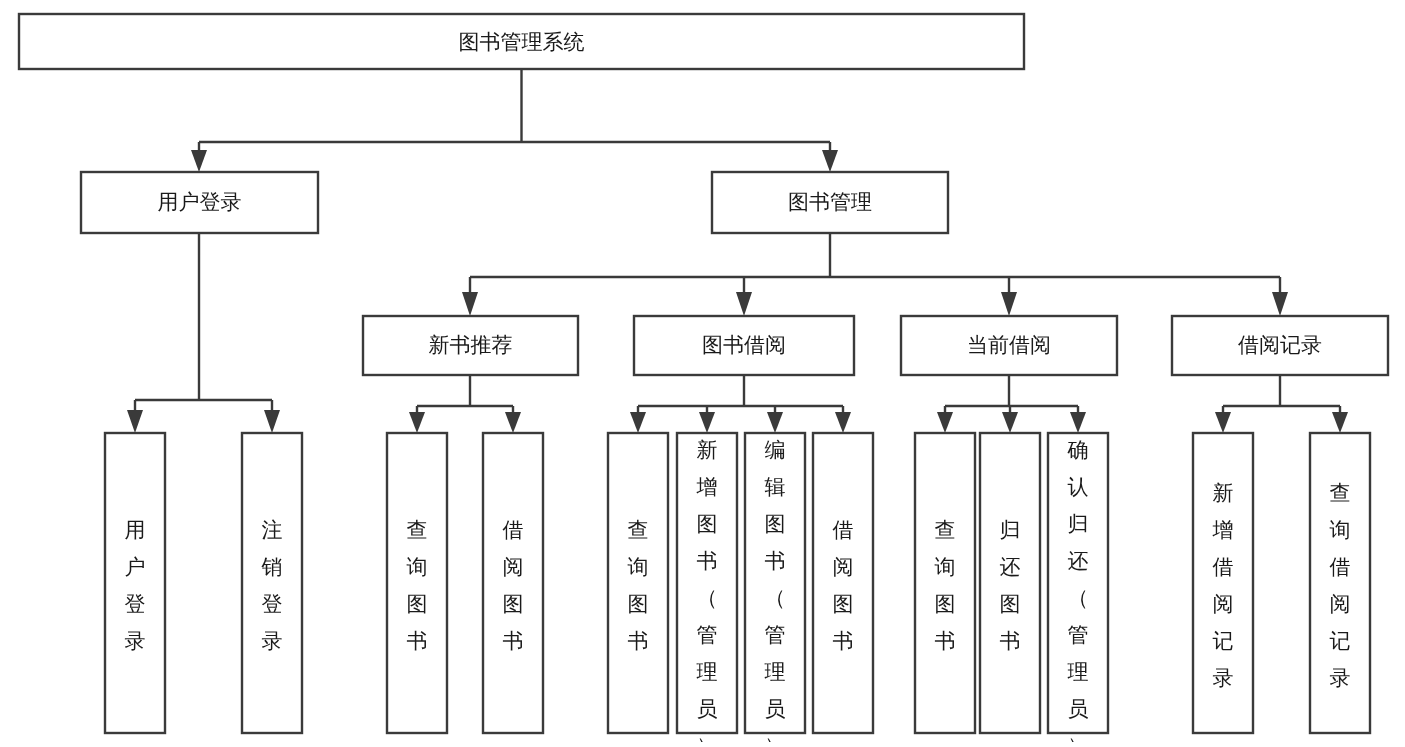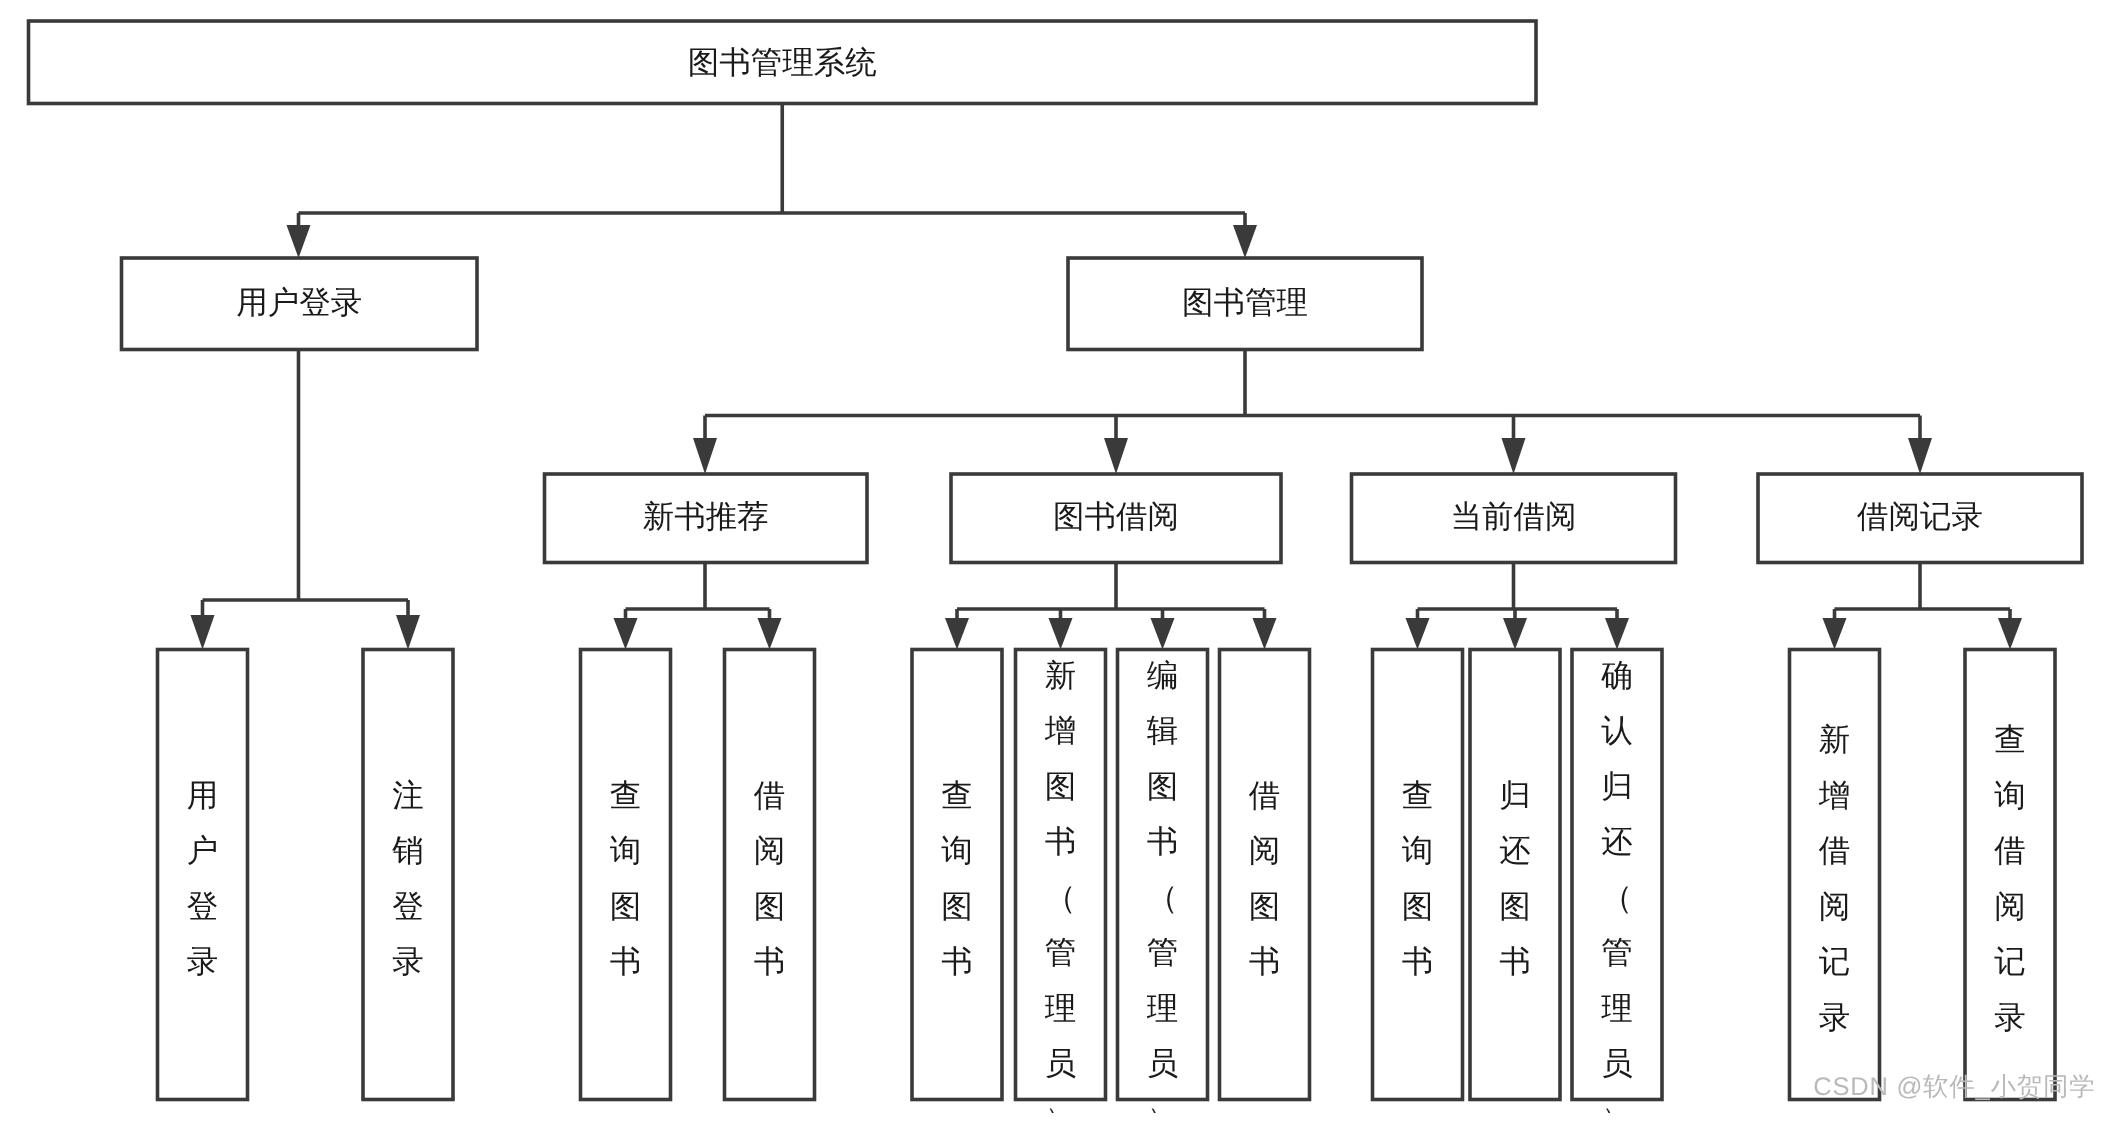--- a/index.html
+++ b/index.html
@@ -228,14 +228,13 @@
       <rect class="node-box" x="1193" y="433" width="60" height="300"></rect>
       <text class="node-label-v" x="1223" y="500.1"><tspan x="1223" dy="0">新</tspan><tspan x="1223" dy="37">增</tspan><tspan x="1223" dy="37">借</tspan><tspan x="1223" dy="37">阅</tspan><tspan x="1223" dy="37">记</tspan><tspan x="1223" dy="37">录</tspan></text>
     </g>
     <g>
       <rect class="node-box" x="1310" y="433" width="60" height="300"></rect>
       <text class="node-label-v" x="1340" y="500.1"><tspan x="1340" dy="0">查</tspan><tspan x="1340" dy="37">询</tspan><tspan x="1340" dy="37">借</tspan><tspan x="1340" dy="37">阅</tspan><tspan x="1340" dy="37">记</tspan><tspan x="1340" dy="37">录</tspan></text>
     </g>
 
   </svg>
 
-  <div class="watermark">CSDN @软件_小贺同学</div>
 </div>
 
 </body></html>

